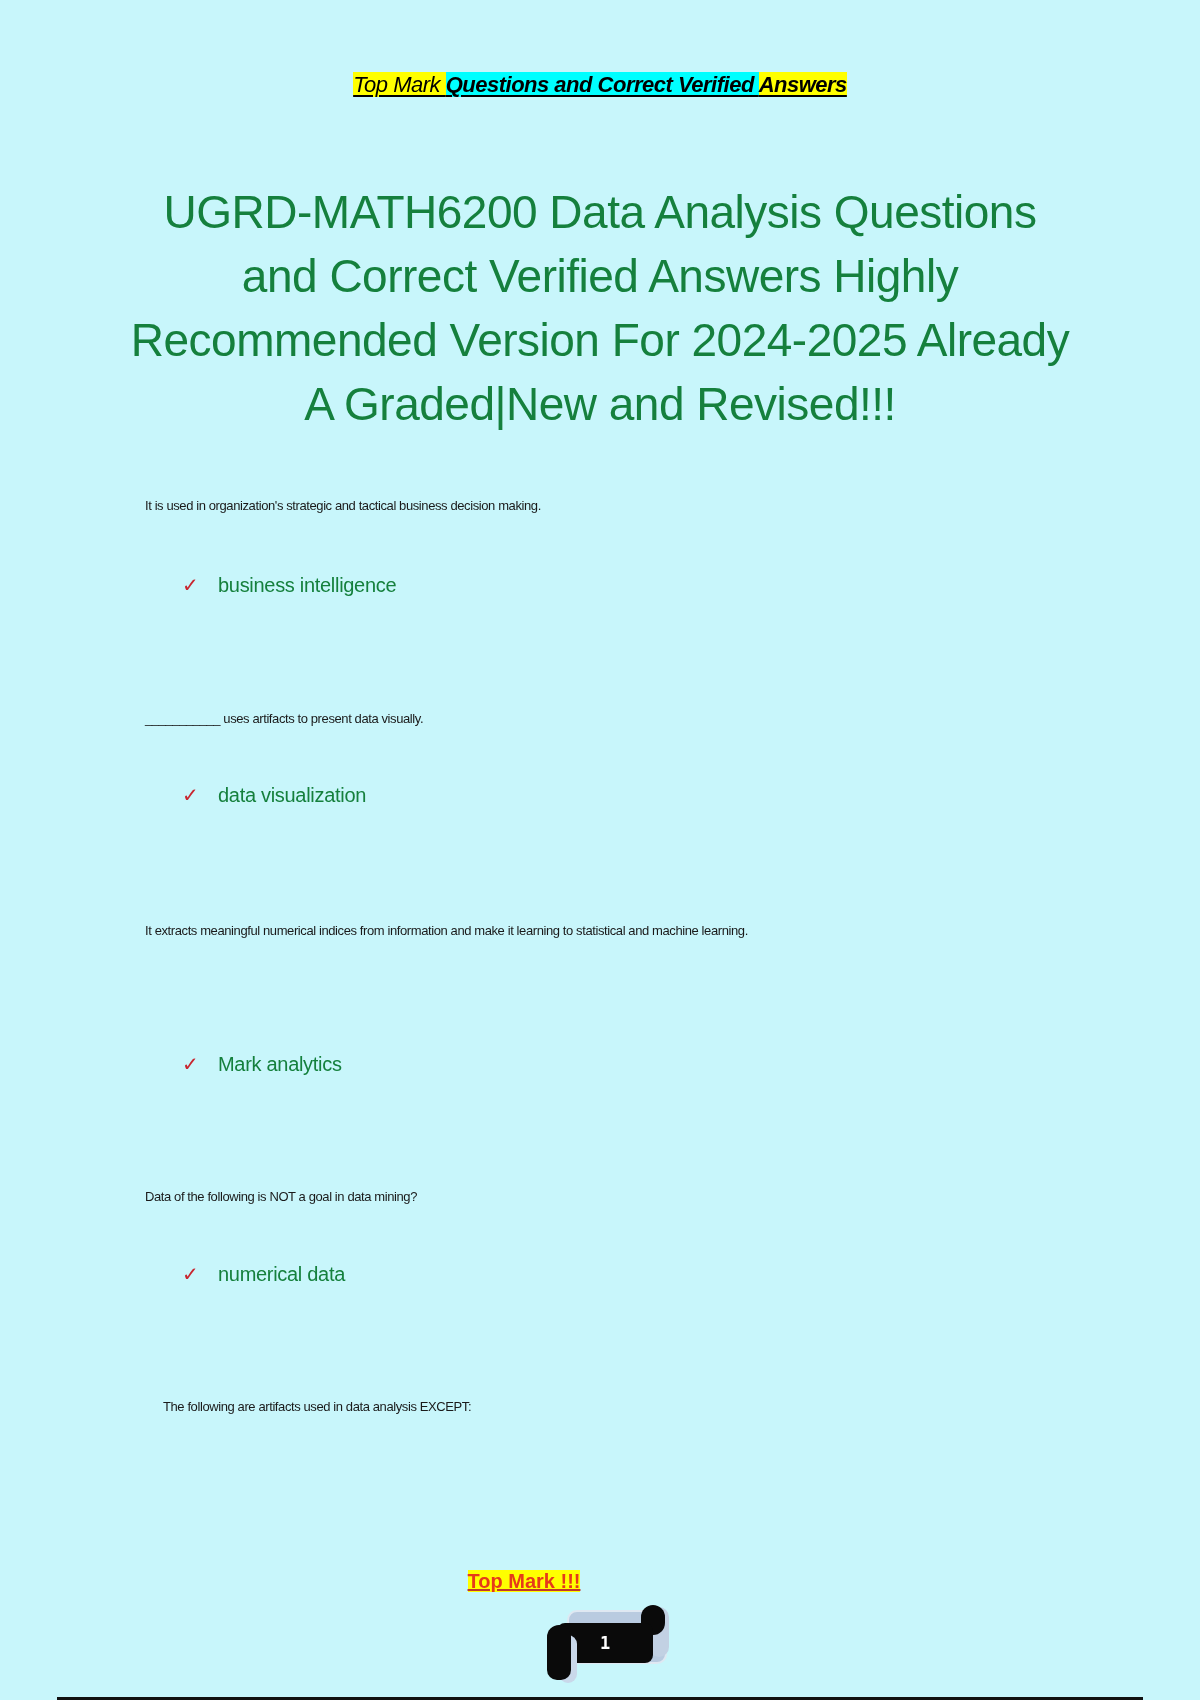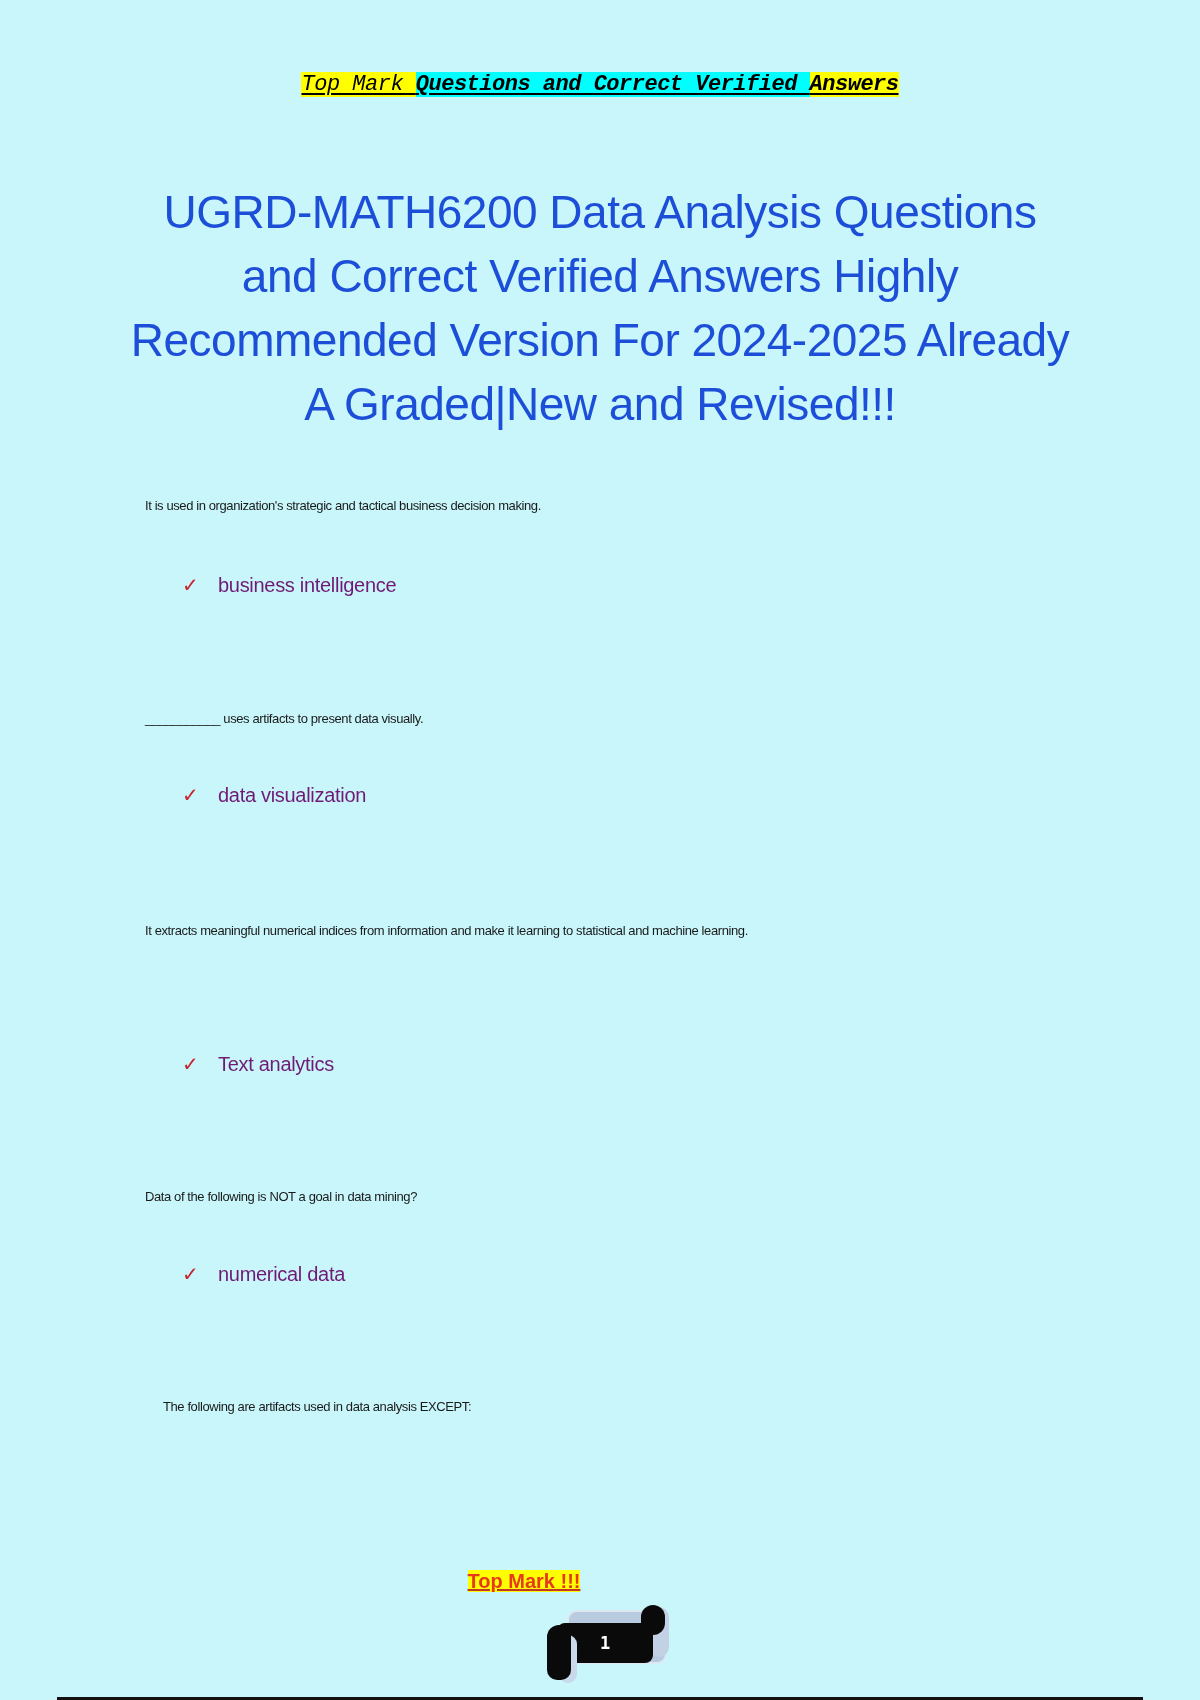--- a/index.html
+++ b/index.html
@@ -13,33 +13,32 @@
     }
     .header {
       position: absolute;
       top: 72px;
       left: 0;
       width: 1200px;
       text-align: center;
       font-size: 22px;
       font-style: italic;
       letter-spacing: -0.5px;
-      font-family: Liberation Mono, monospace;
     }
     .header span { text-decoration: underline; text-underline-offset: 3px; text-decoration-thickness: 2px; }
     .hl-yellow { background: #ffff00; }
     .hl-cyan { background: #00ffff; font-weight: bold; }
     .hl-yellow-bold { background: #ffff00; font-weight: bold; }
     .title {
       position: absolute;
       top: 180px;
       left: 130px;
       width: 940px;
       text-align: center;
-      color: #1d4ed8;
+      color: #15803d;
       font-size: 46px;
       line-height: 64px;
       letter-spacing: -0.5px;
     }
     .q {
       position: absolute;
       left: 145px;
       color: #1a1a1a;
       font-size: 13px;
       letter-spacing: -0.4px;
@@ -52,21 +51,21 @@
       letter-spacing: -0.3px;
       display: flex;
       align-items: center;
     }
     .check {
       color: #c8262f;
       font-size: 20px;
       width: 36px;
       display: inline-block;
     }
-    .ans-text { color: #701a75; text-align: center; }
+    .ans-text { color: #15803d; text-align: center; }
     .footer-mark {
       position: absolute;
       top: 1570px;
       left: 0;
       width: 1048px;
       text-align: center;
       font-size: 20px;
     }
     .footer-mark span {
       background: #ffff00;
@@ -156,21 +155,21 @@
 
 <div class="q" style="top:711px;">___________ uses artifacts to present data visually.</div>
 <div class="ans" style="top:783px;">
   <span class="check">✓</span>
   <span class="ans-text">data visualization</span>
 </div>
 
 <div class="q multi" style="top:900px;">It extracts meaningful numerical indices from information and make it learning to statistical and machine learning.</div>
 <div class="ans" style="top:1052px;">
   <span class="check">✓</span>
-  <span class="ans-text">Text analytics</span>
+  <span class="ans-text">Mark analytics</span>
 </div>
 
 <div class="q" style="top:1189px;">Data of the following is NOT a goal in data mining?</div>
 <div class="ans" style="top:1262px;">
   <span class="check">✓</span>
   <span class="ans-text">numerical data</span>
 </div>
 
 <div class="q" style="top:1399px;margin-left:18px;">The following are artifacts used in data analysis EXCEPT:</div>
 

